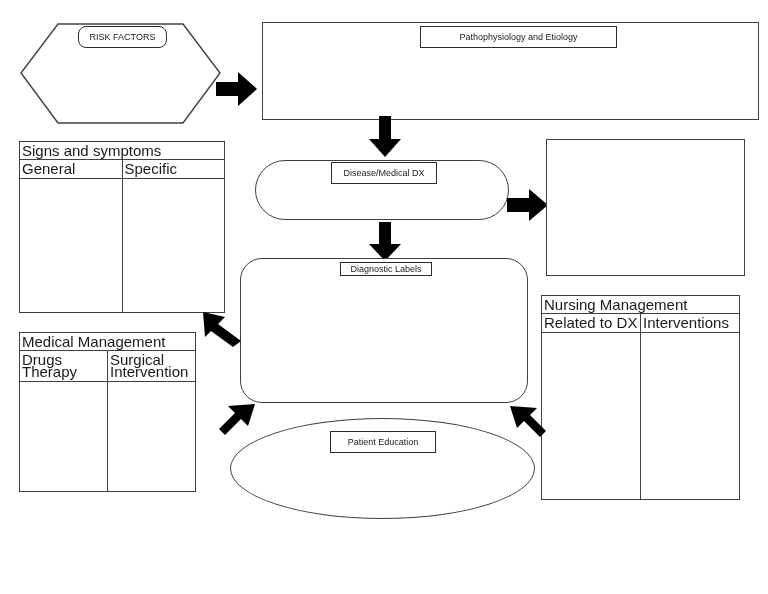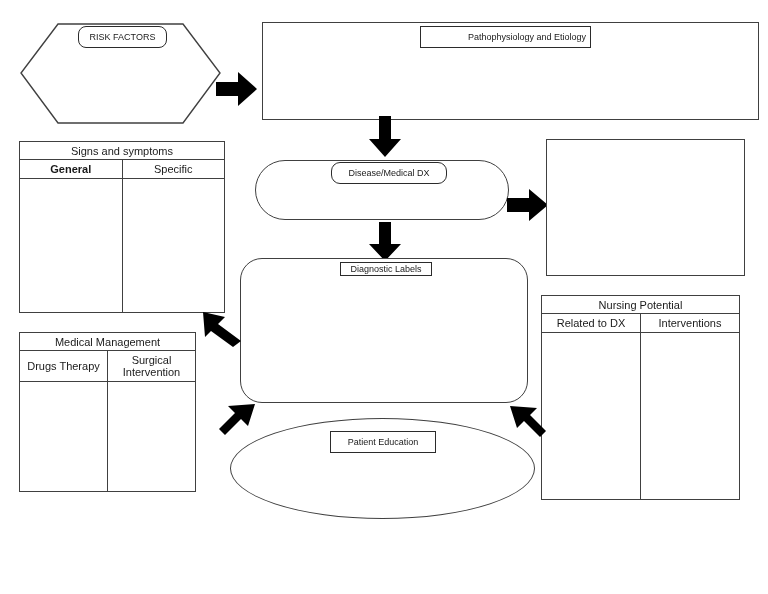--- a/index.html
+++ b/index.html
@@ -60,23 +60,23 @@
   
   table.grid {
     position: absolute;
     box-sizing: border-box;
     border-collapse: collapse;
     background: #ffffff;
     table-layout: fixed;
   }
   table.grid td {
     border: 1px solid #404040;
-    text-align: center;
+    text-align: left;
     vertical-align: middle;
-    font-size: 11px;
+    font-size: 15px;
     line-height: 12px;
     color: #1a1a1a;
     padding: 1px 2px;
   }
   td.title-cell { height: 15px; }
   td.head-cell  { height: 16px; }
   td.body-cell  { }
   
   .arrow { position: absolute; }
   .arrow svg { display: block; }
@@ -96,48 +96,48 @@
     <span>RISK FACTORS</span>
   </div>
 
   <div class="arrow" style="left:216px; top:71px; width:42px; height:36px;">
     <svg width="42" height="36" viewBox="0 0 42 36">
       <polygon points="0,11 22,11 22,1 41,18 22,35 22,25 0,25" fill="#000000"></polygon>
     </svg>
   </div>
 
   <div class="shape rect-box" style="left:262px; top:22px; width:497px; height:98px;"></div>
-  <div class="caption" style="left:420px; top:26px; width:171px; height:22px;justify-content:flex-end;">
+  <div class="caption" style="left:420px; top:26px; width:197px; height:22px;">
     <span>Pathophysiology and Etiology</span>
   </div>
 
   <div class="arrow" style="left:368px; top:116px; width:34px; height:42px;">
     <svg width="34" height="42" viewBox="0 0 34 42">
       <polygon points="11,0 23,0 23,23 33,23 17,41 1,23 11,23" fill="#000000"></polygon>
     </svg>
   </div>
 
   <table class="grid" style="left:19px; top:141px; width:206px; height:172px;">
     <tbody>
       <tr>
         <td class="title-cell" colspan="2">Signs and symptoms</td>
       </tr>
       <tr>
-        <td class="head-cell" style="width:50%;font-weight:bold;">General</td>
+        <td class="head-cell" style="width:50%;">General</td>
         <td class="head-cell" style="width:50%;">Specific</td>
       </tr>
       <tr>
         <td class="body-cell"></td>
         <td class="body-cell"></td>
       </tr>
     </tbody>
   </table>
 
   <div class="shape pill-box" style="left:255px; top:160px; width:254px; height:60px;"></div>
-  <div class="caption" style="left:331px; top:162px; width:116px; height:22px;border-radius:9px;">
+  <div class="caption" style="left:331px; top:162px; width:106px; height:22px;">
     <span>Disease/Medical DX</span>
   </div>
 
   <div class="arrow" style="left:507px; top:188px; width:42px; height:34px;">
     <svg width="42" height="34" viewBox="0 0 42 34">
       <polygon points="0,10 22,10 22,1 41,17 22,33 22,24 0,24" fill="#000000"></polygon>
     </svg>
   </div>
 
   <div class="shape rect-box" style="left:546px; top:139px; width:199px; height:137px;"></div>
@@ -171,21 +171,21 @@
       <tr>
         <td class="body-cell"></td>
         <td class="body-cell"></td>
       </tr>
     </tbody>
   </table>
 
   <table class="grid" style="left:541px; top:295px; width:199px; height:205px;">
     <tbody>
       <tr>
-        <td class="title-cell" colspan="2">Nursing Potential</td>
+        <td class="title-cell" colspan="2">Nursing Management</td>
       </tr>
       <tr>
         <td class="head-cell" style="width:50%;">Related to DX</td>
         <td class="head-cell" style="width:50%;">Interventions</td>
       </tr>
       <tr>
         <td class="body-cell"></td>
         <td class="body-cell"></td>
       </tr>
     </tbody>

